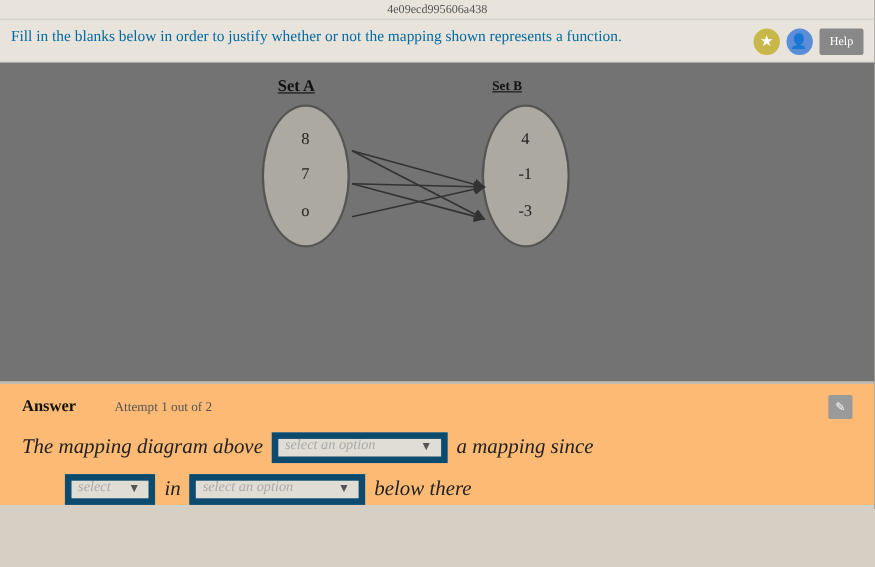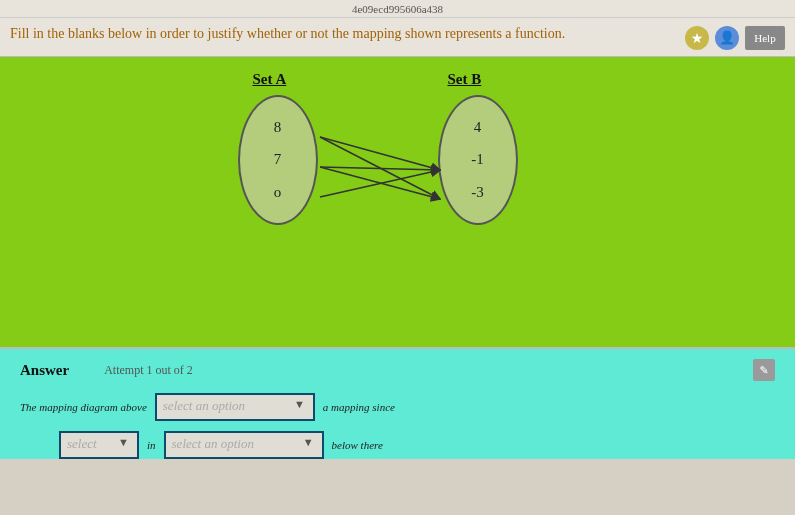--- a/index.html
+++ b/index.html
@@ -27,21 +27,21 @@
       background: #e8e4dc;
       padding: 6px 10px 6px 10px;
       display: flex;
       align-items: flex-start;
       justify-content: space-between;
       border-bottom: 1px solid #bbb;
     }
 
     .header-text {
       font-size: 14px;
-      color: #a16207;
+      color: #0369a1;
       max-width: 700px;
       line-height: 1.4;
     }
 
     .header-icons {
       display: flex;
       gap: 6px;
       align-items: center;
       margin-top: 2px;
     }
@@ -57,21 +57,21 @@
       color: white;
       font-size: 12px;
       cursor: pointer;
     }
 
     .icon-circle.blue {
       background: #5b8dd9;
     }
 
     .main-content {
-      background: #84cc16;
+      background: #737373;
       padding: 10px 20px;
       min-height: 290px;
     }
 
     .set-label {
       font-size: 15px;
       font-weight: bold;
       text-decoration: underline;
       margin-bottom: 6px;
       color: #111;
@@ -137,21 +137,21 @@
       top: 4px;
     }
 
     .set-b-label-pos {
       position: absolute;
       left: 258px;
       top: 4px;
     }
 
     .answer-section {
-      background: #5eead4;
+      background: #fdba74;
       padding: 10px 20px 0 20px;
       border-top: 2px solid #bbb;
     }
 
     .answer-header {
       display: flex;
       align-items: center;
       gap: 8px;
       margin-bottom: 12px;
     }
@@ -184,30 +184,30 @@
 
     .sentence-row {
       display: flex;
       align-items: center;
       gap: 8px;
       margin-bottom: 10px;
       flex-wrap: wrap;
     }
 
     .sentence-text {
-      font-size: 11px;
+      font-size: 19px;
       color: #222;
       font-family: Georgia, serif;
       font-style: italic;
     }
 
     .dropdown-box {
       display: inline-flex;
-      align-items: flex-start;
-      border: 2px solid #0c4a6e;
+      align-items: flex-end;
+      border: 6px solid #0c4a6e;
       background: #e0ddd5;
       padding: 3px 8px 3px 6px;
       font-size: 14px;
       color: #333;
       cursor: pointer;
       min-width: 160px;
       height: 28px;
       gap: 16px;
     }
 
@@ -236,21 +236,21 @@
     <div class="icon-circle blue" style="font-size:13px;">👤</div>
     <div class="icon-circle" style="background:#888; min-width:40px; width:auto; padding:0 6px; border-radius:2px; font-size:11px;">Help</div>
   </div>
 </div>
 
 <div class="main-content">
   <div class="diagram-area">
 
     <div class="set-label set-a-label-pos" style="position:absolute; left:55px; top:4px; font-size:15px; font-weight:bold; text-decoration:underline; color:#111;">Set A</div>
 
-    <div class="set-label set-b-label-pos" style="position:absolute; left:250px; top:4px; font-size:15px; font-weight:bold; color:#111;">Set B</div>
+    <div class="set-label set-b-label-pos" style="position:absolute; left:250px; top:4px; font-size:12px; font-weight:bold; color:#111;">Set B</div>
 
     <div class="oval oval-a set-a-pos">
       <span class="oval-value">8</span>
       <span class="oval-value">7</span>
       <span class="oval-value">o</span>
     </div>
 
     <div class="oval oval-b set-b-pos">
       <span class="oval-value">4</span>
       <span class="oval-value">-1</span>

